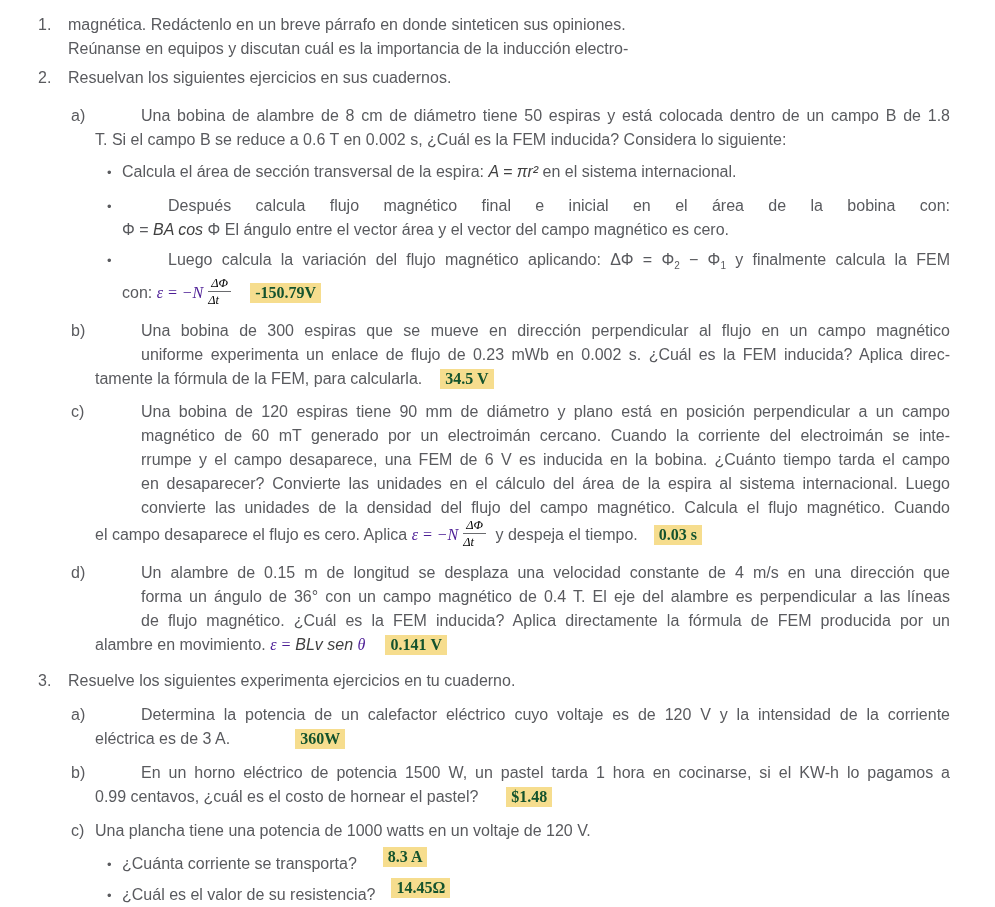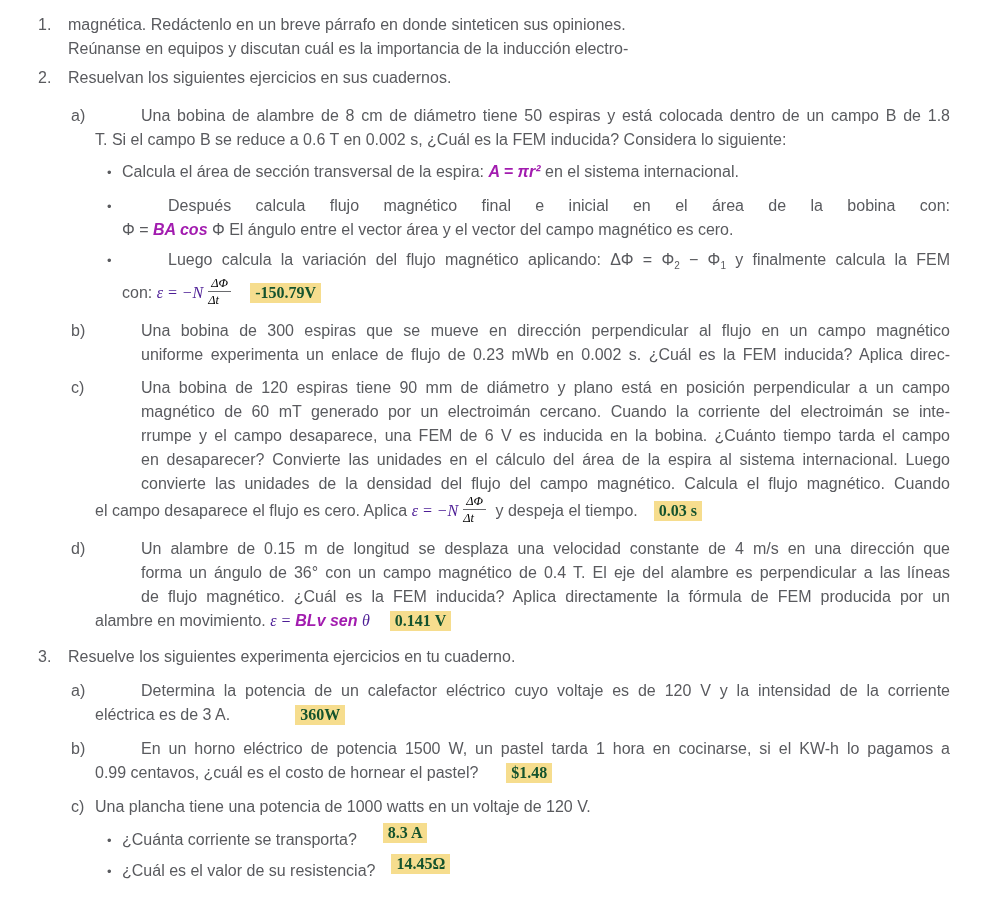--- a/index.html
+++ b/index.html
@@ -11,21 +11,21 @@
   #doc{padding:13px 45px 0 38px;}
   .block{display:flex;align-items:flex-start;}
   .block.level1 .marker{flex:0 0 30px;}
   .block.level2{margin-left:33px;}
   .block.level2 .marker{flex:0 0 24px;}
   .block.level3{margin-left:69px;}
   .block.level3 .marker{flex:0 0 15px;font-size:13px;padding-top:1px;}
   .content{flex:1;min-width:0;}
   .line{display:block;}
   .line.j{text-align:justify;text-align-last:justify;margin-left:46px;}
-  .bi{font-weight:bold;font-style:italic;color:#a21caf;}
+  .bi{font-weight:normal;font-style:italic;color:#404040;}
   .srf{font-family:"Liberation Serif",serif;font-style:italic;color:#4c1d95;}
   .sub{font-size:10px;vertical-align:-4px;letter-spacing:0;}
   .answer{
     font-family:"Liberation Serif",serif;font-weight:bold;color:#14532d;
     background:#f6dd8e;padding:1px 5px 2px 5px;white-space:nowrap;
   }
   .raised{position:relative;top:-7px;}
   .frac{
     display:inline-block;vertical-align:middle;text-align:left;
     font-family:"Liberation Serif",serif;font-style:italic;
@@ -76,20 +76,21 @@
       <div class="content">
         <div class="line j"><span class="seg">Luego calcula la variación del flujo magnético aplicando: ΔΦ = Φ</span><span class="seg sub">2</span><span class="seg"> − Φ</span><span class="seg sub">1</span><span class="seg"> y finalmente calcula la FEM</span></div>
         <div class="line"><span class="seg">con: </span><span class="seg srf">ε = −N</span><span class="frac"><span class="num">ΔΦ</span><span class="den">Δt</span></span><span class="answer" style="margin-left: 14px;">-150.79V</span></div>
       </div>
     </div>
     <div class="block level2" style="margin-top: 9px;">
       <span class="marker">b)</span>
       <div class="content">
         <div class="line j"><span class="seg">Una bobina de 300 espiras que se mueve en dirección perpendicular al flujo en un campo magnético</span></div>
         <div class="line j"><span class="seg">uniforme experimenta un enlace de flujo de 0.23 mWb en 0.002 s. ¿Cuál es la FEM inducida? Aplica direc-</span></div>
+        <div class="line"><span class="seg">tamente la fórmula de la FEM, para calcularla.</span><span class="answer" style="margin-left: 18px;">34.5 V</span></div>
       </div>
     </div>
     <div class="block level2" style="margin-top: 9px;">
       <span class="marker">c)</span>
       <div class="content">
         <div class="line j"><span class="seg">Una bobina de 120 espiras tiene 90 mm de diámetro y plano está en posición perpendicular a un campo</span></div>
         <div class="line j"><span class="seg">magnético de 60 mT generado por un electroimán cercano. Cuando la corriente del electroimán se inte-</span></div>
         <div class="line j"><span class="seg">rrumpe y el campo desaparece, una FEM de 6 V es inducida en la bobina. ¿Cuánto tiempo tarda el campo</span></div>
         <div class="line j"><span class="seg">en desaparecer? Convierte las unidades en el cálculo del área de la espira al sistema internacional. Luego</span></div>
         <div class="line j"><span class="seg">convierte las unidades de la densidad del flujo del campo magnético. Calcula el flujo magnético. Cuando</span></div>

